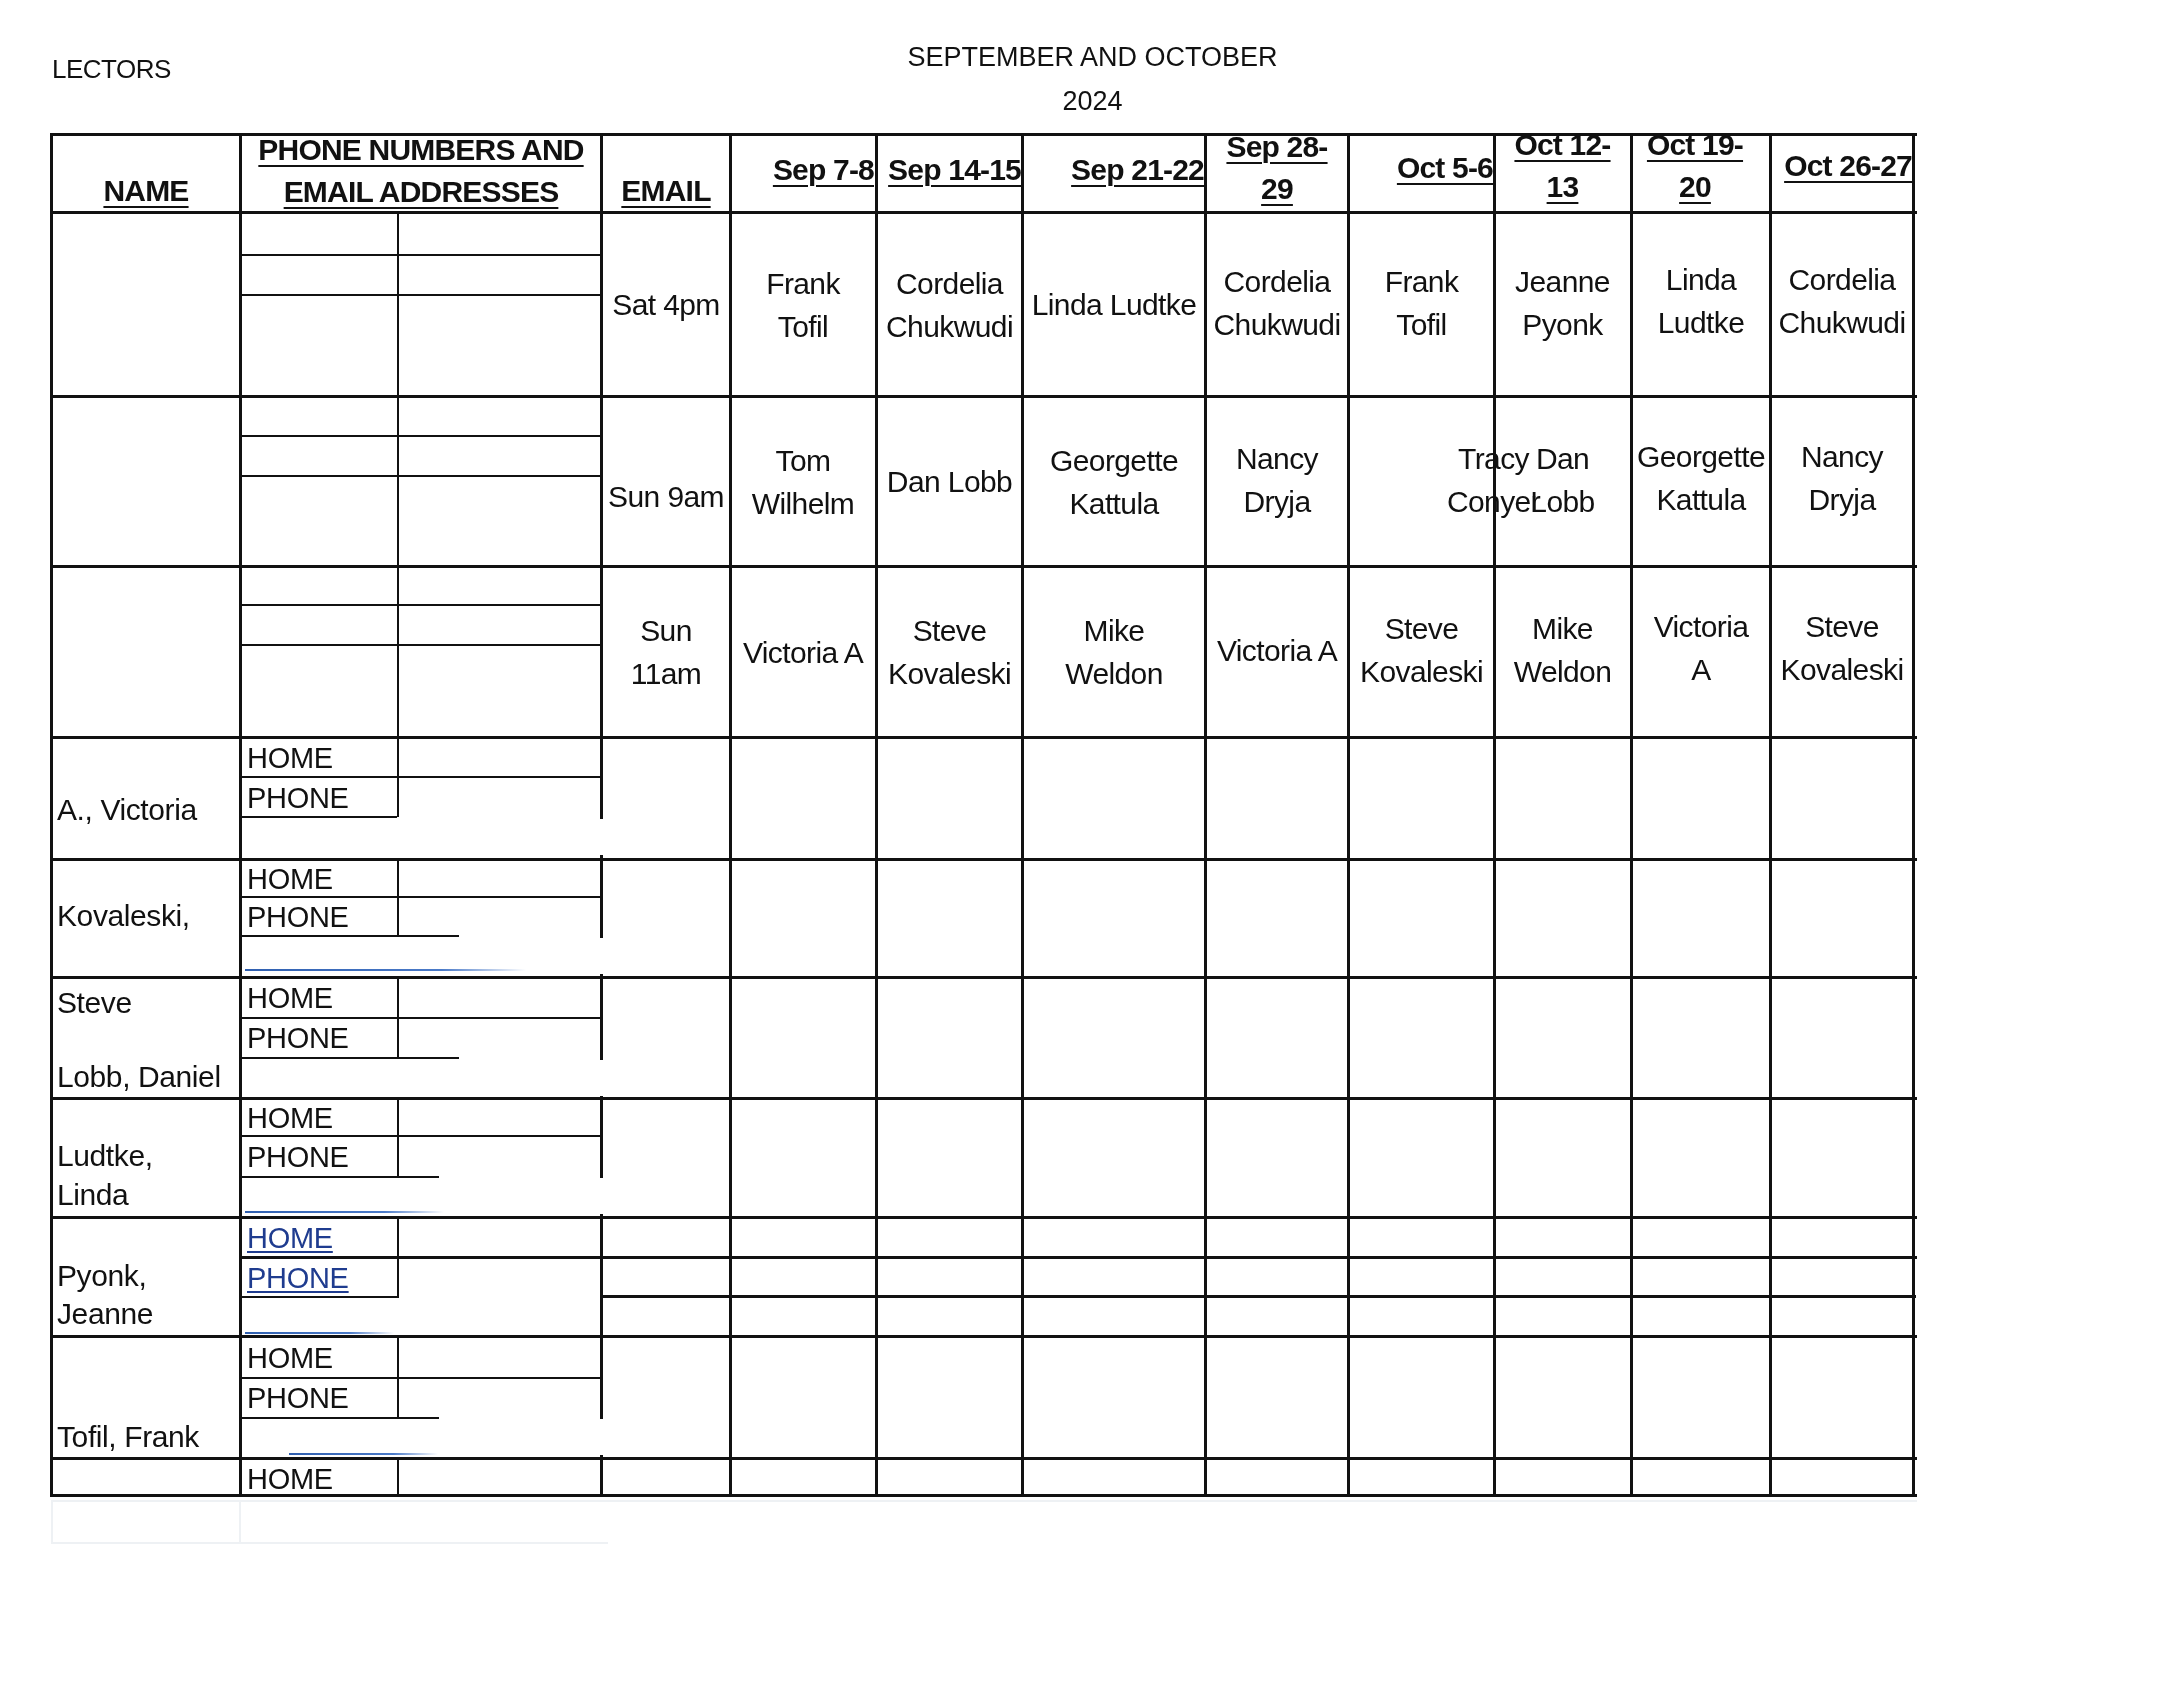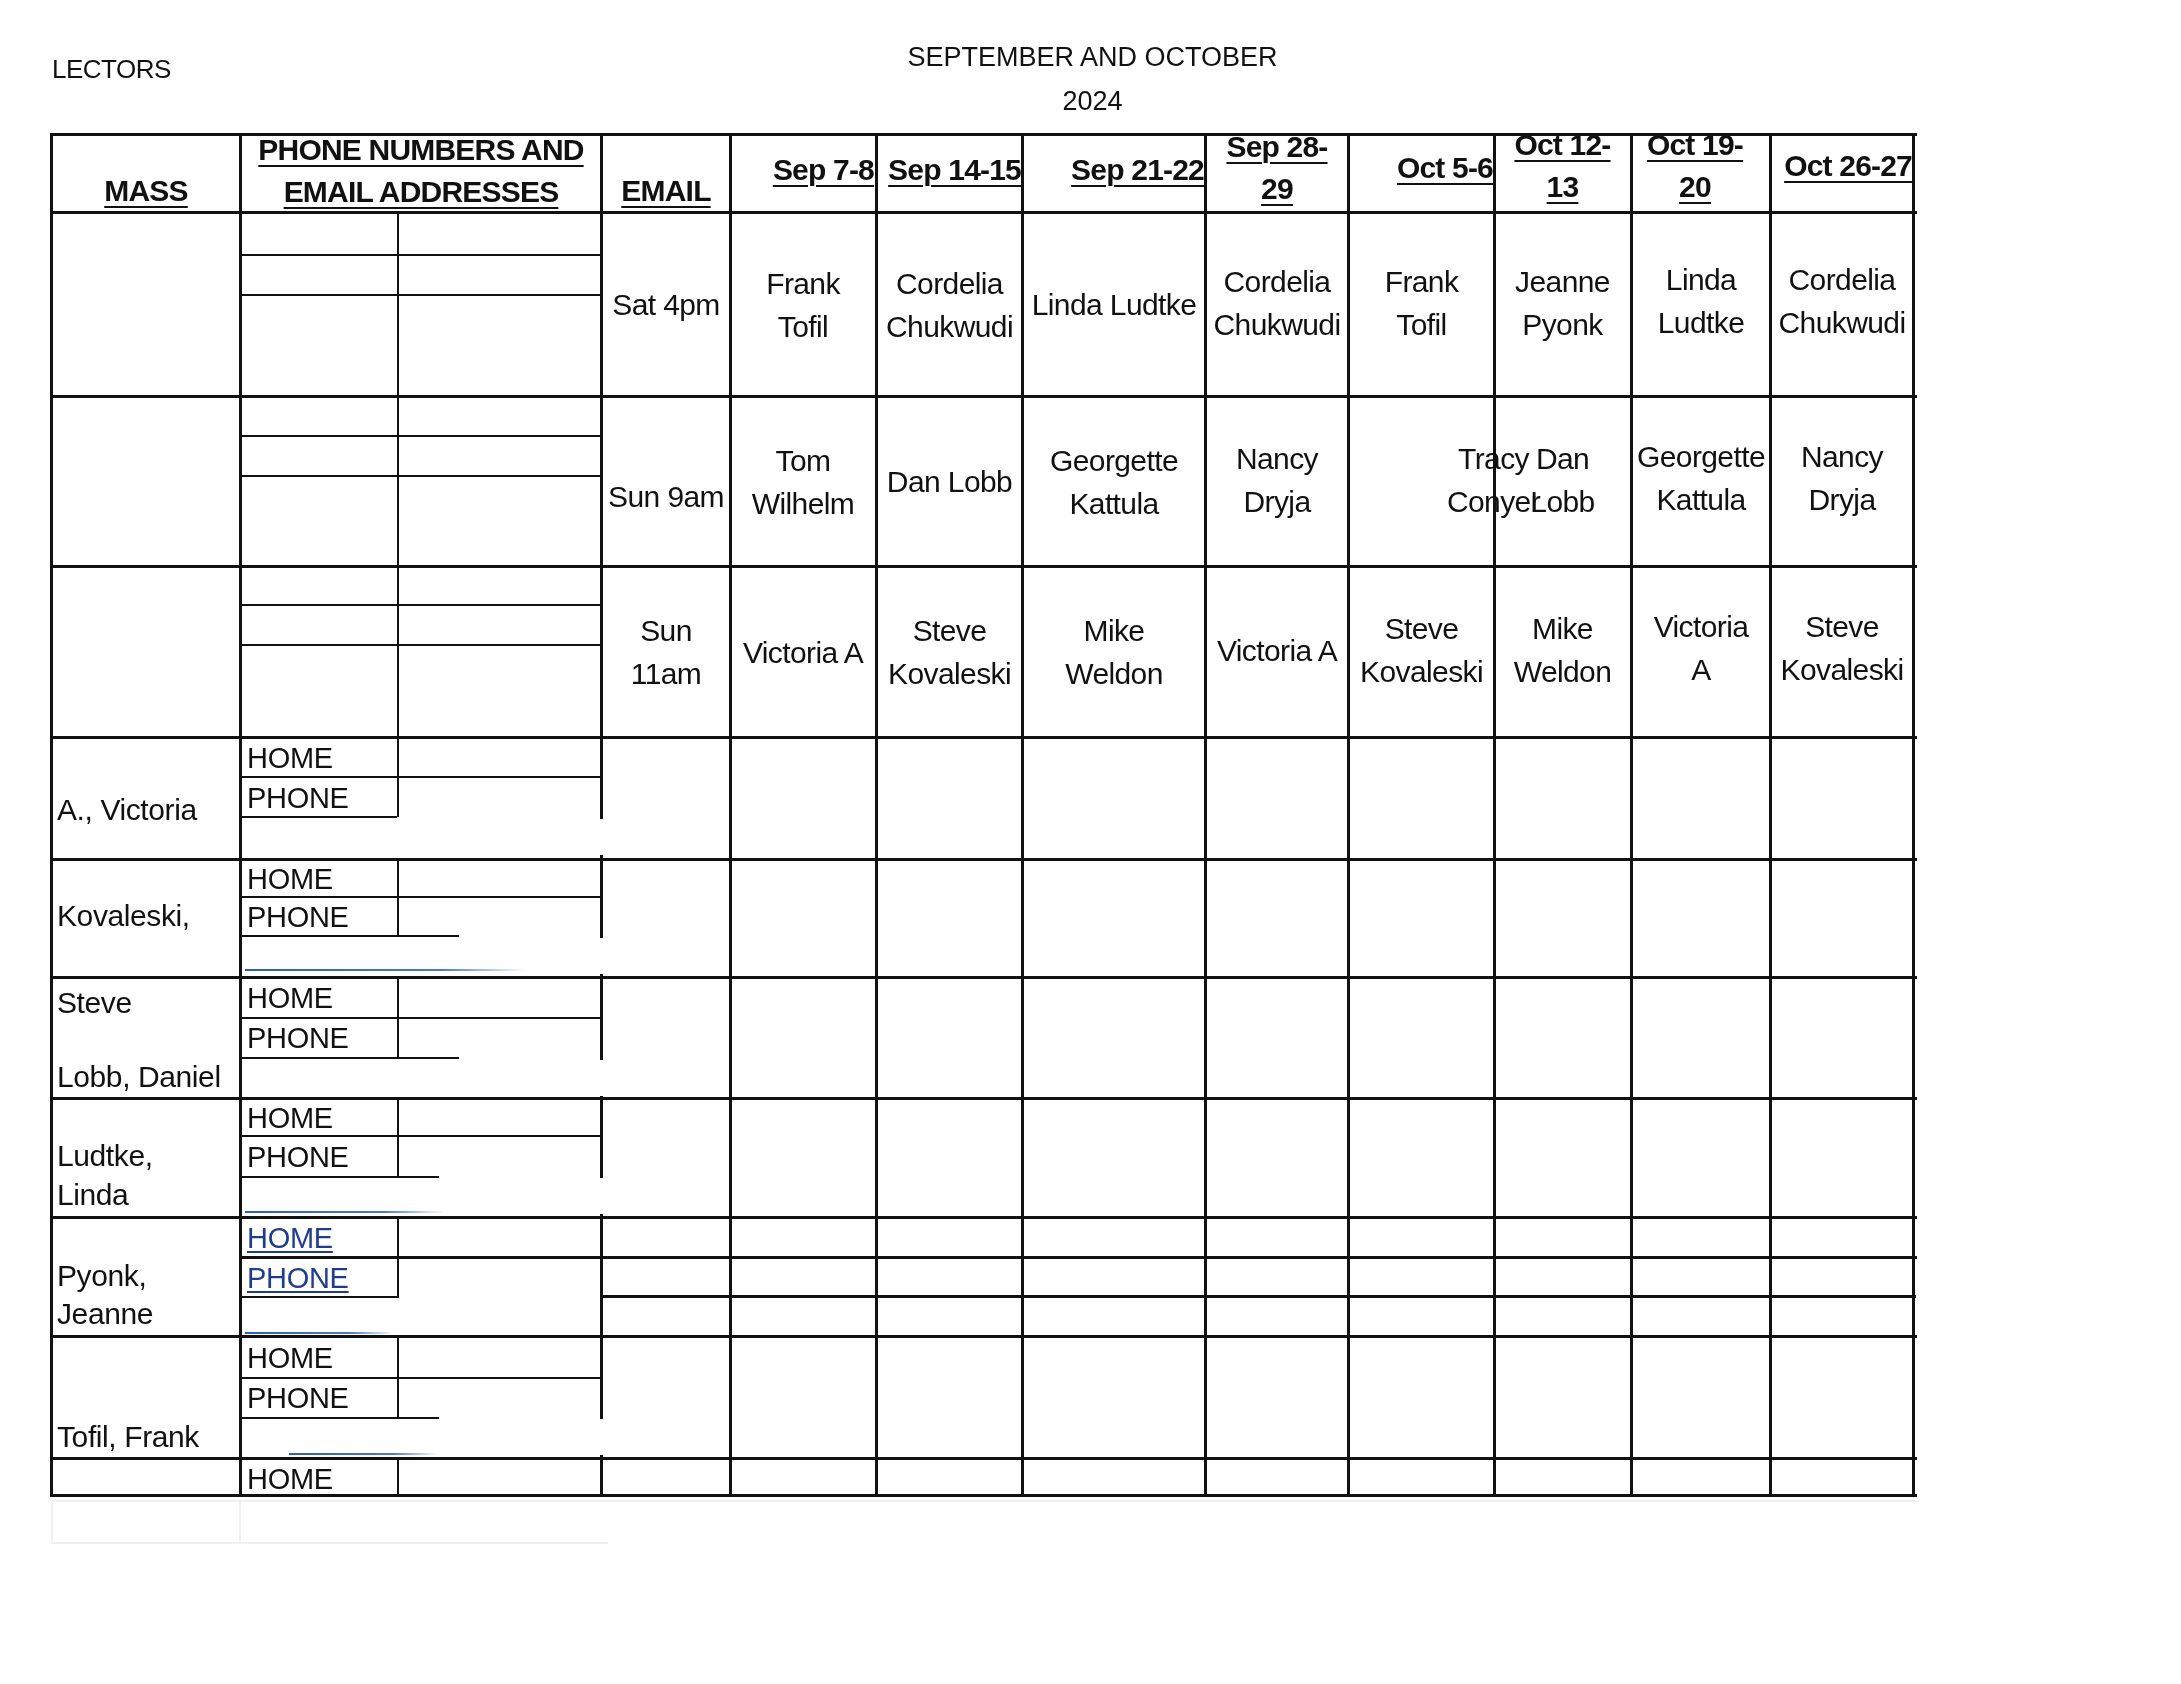--- a/index.html
+++ b/index.html
@@ -99,21 +99,21 @@
   <div class="redact" style="left:400px; top:1060px; width:211px; height:36px;"></div>
   <div class="redact" style="left:400px; top:1178px; width:211px; height:36px;"></div>
   <div class="redact" style="left:400px; top:1419px; width:211px; height:36px;"></div>
 
   <div class="blueline" style="left:245px; top:969px; width:281px;"></div>
   <div class="blueline" style="left:245px; top:1211px; width:199px;"></div>
   <div class="blueline" style="left:245px; top:1332px; width:149px;"></div>
   <div class="blueline" style="left:289px; top:1453px; width:149px;"></div>
 
   <div class="hdr" style="left:53px; top:136px; width:186px; height:76px;">
-    <span>MASS</span>
+    <span>NAME</span>
   </div>
   <div class="hdr" style="left:242px; top:129px; width:358px; height:84px; flex-direction:column; align-items:center; justify-content:flex-end;">
     <span>PHONE NUMBERS AND</span>
     <span>EMAIL ADDRESSES</span>
   </div>
   <div class="hdr" style="left:603px; top:136px; width:126px; height:76px;">
     <span>EMAIL</span>
   </div>
 
   <div class="hdr" style="left:732px; top:129px; width:142px; height:82px; flex-direction:column;">

